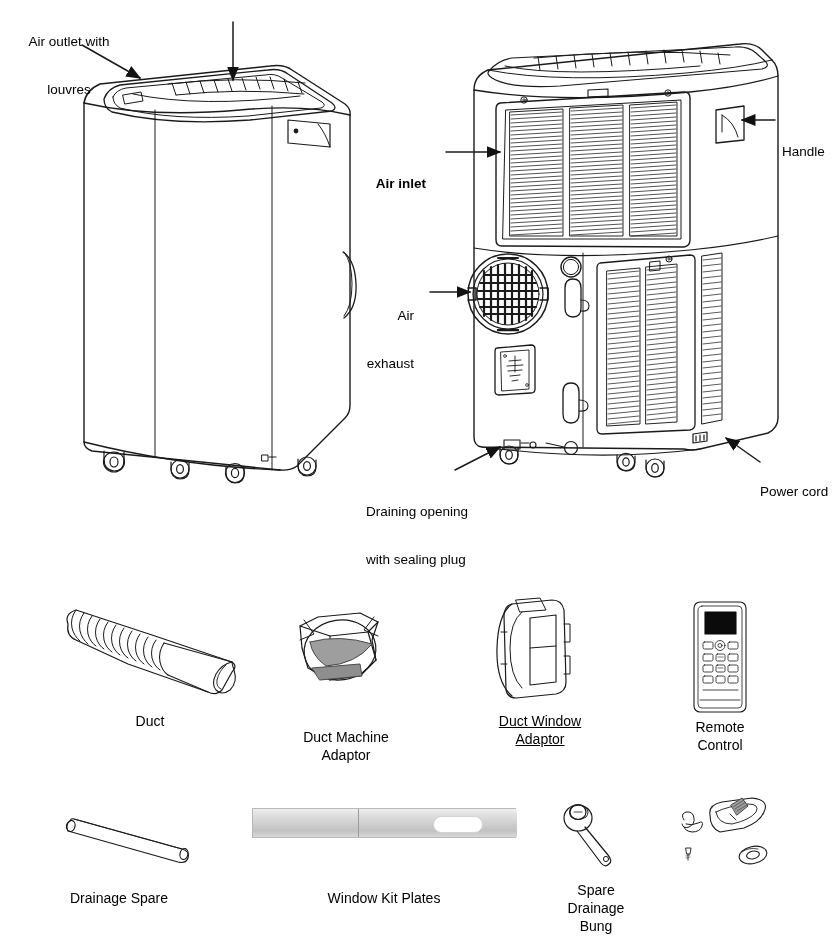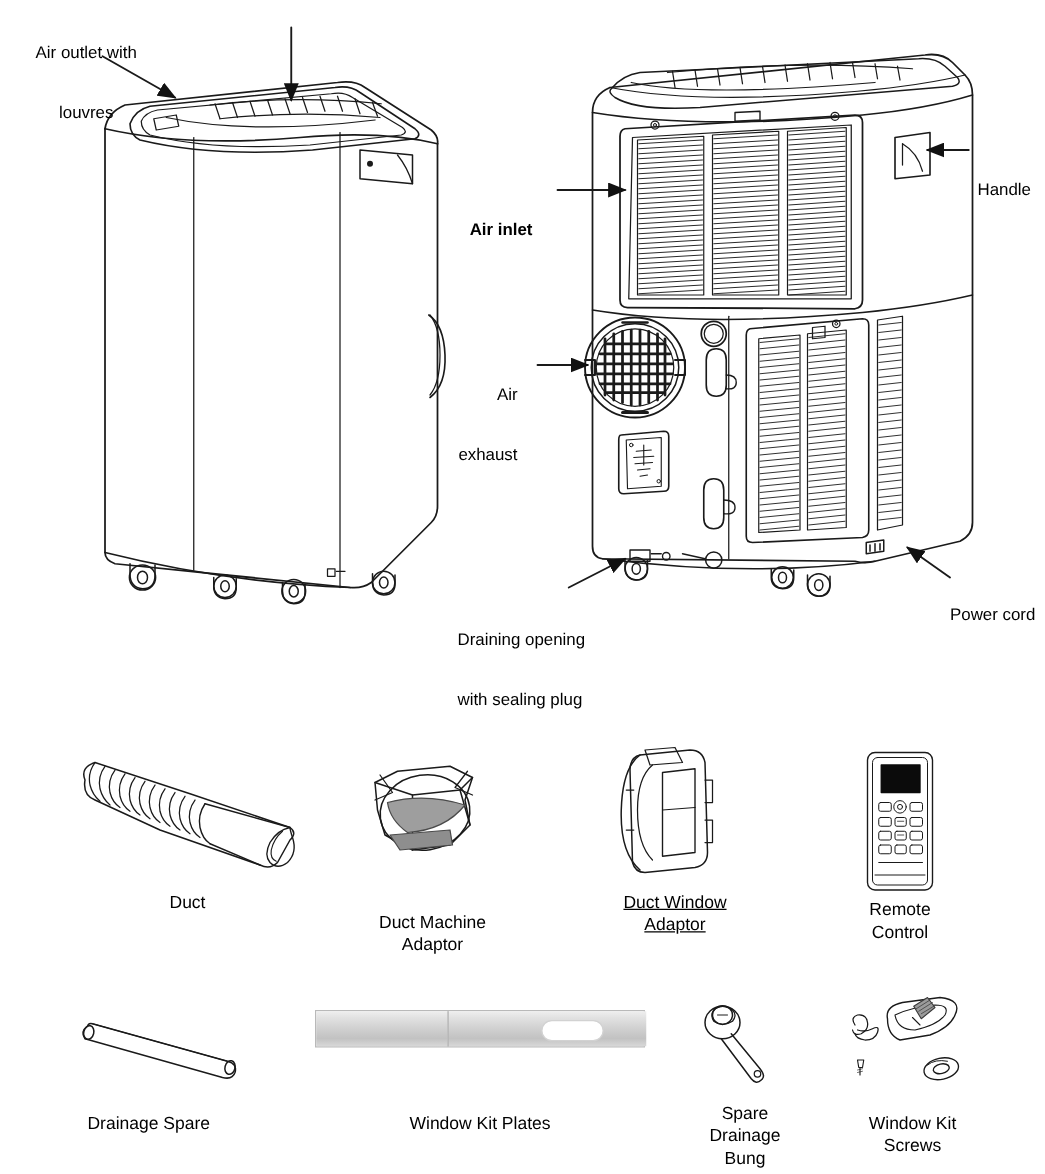--- a/index.html
+++ b/index.html
@@ -694,16 +694,14 @@
 Control</div>
 
   <div class="acc-caption" style="left:44px; top:889px; width:150px;">Drainage Spare</div>
 
   <div class="acc-caption" style="left:546px; top:881px; width:100px;">Spare
 Drainage
 Bung</div>
 
   <div class="acc-caption" style="left:296px; top:889px; width:176px;">Window Kit Plates</div>
 
-  <div class="acc-caption" style="left:668px; top:889px; width:124px;">Window Kit
-Screws</div>
 
 </div>
 
 </body></html>

